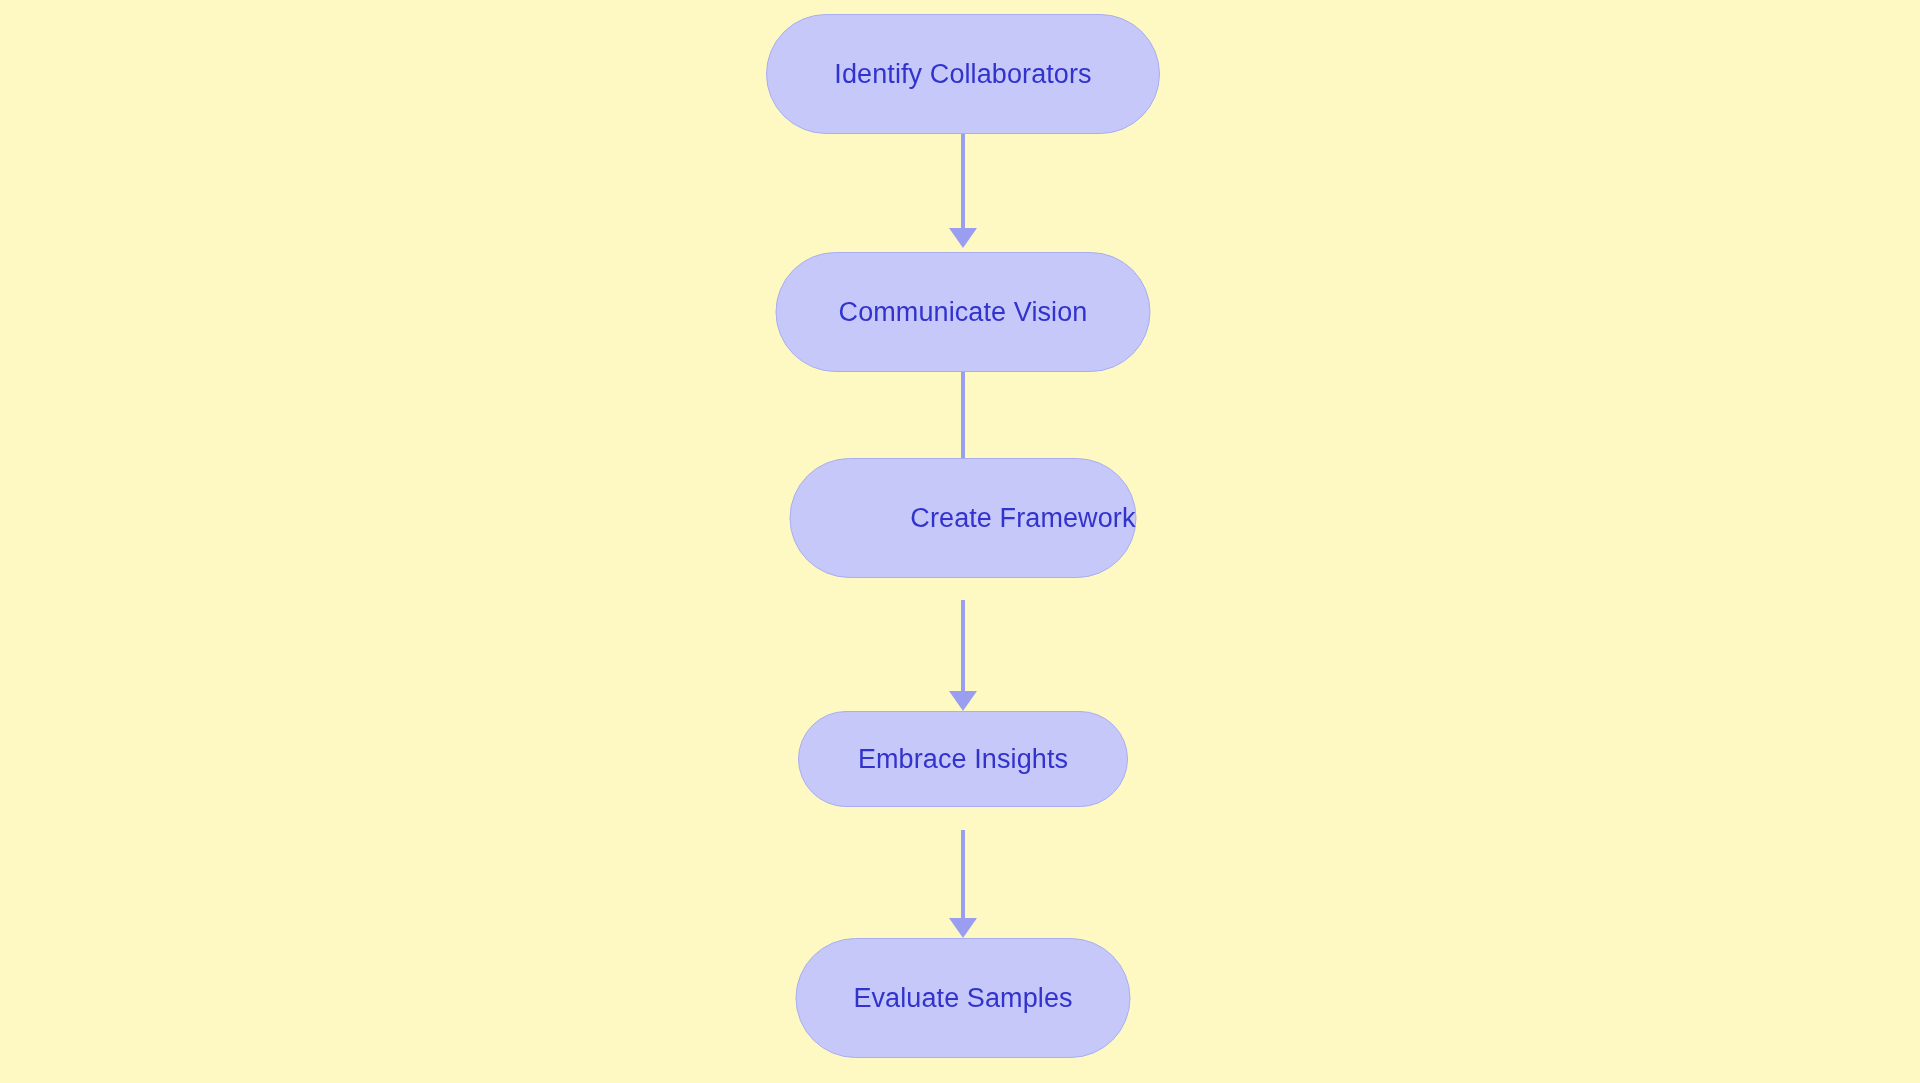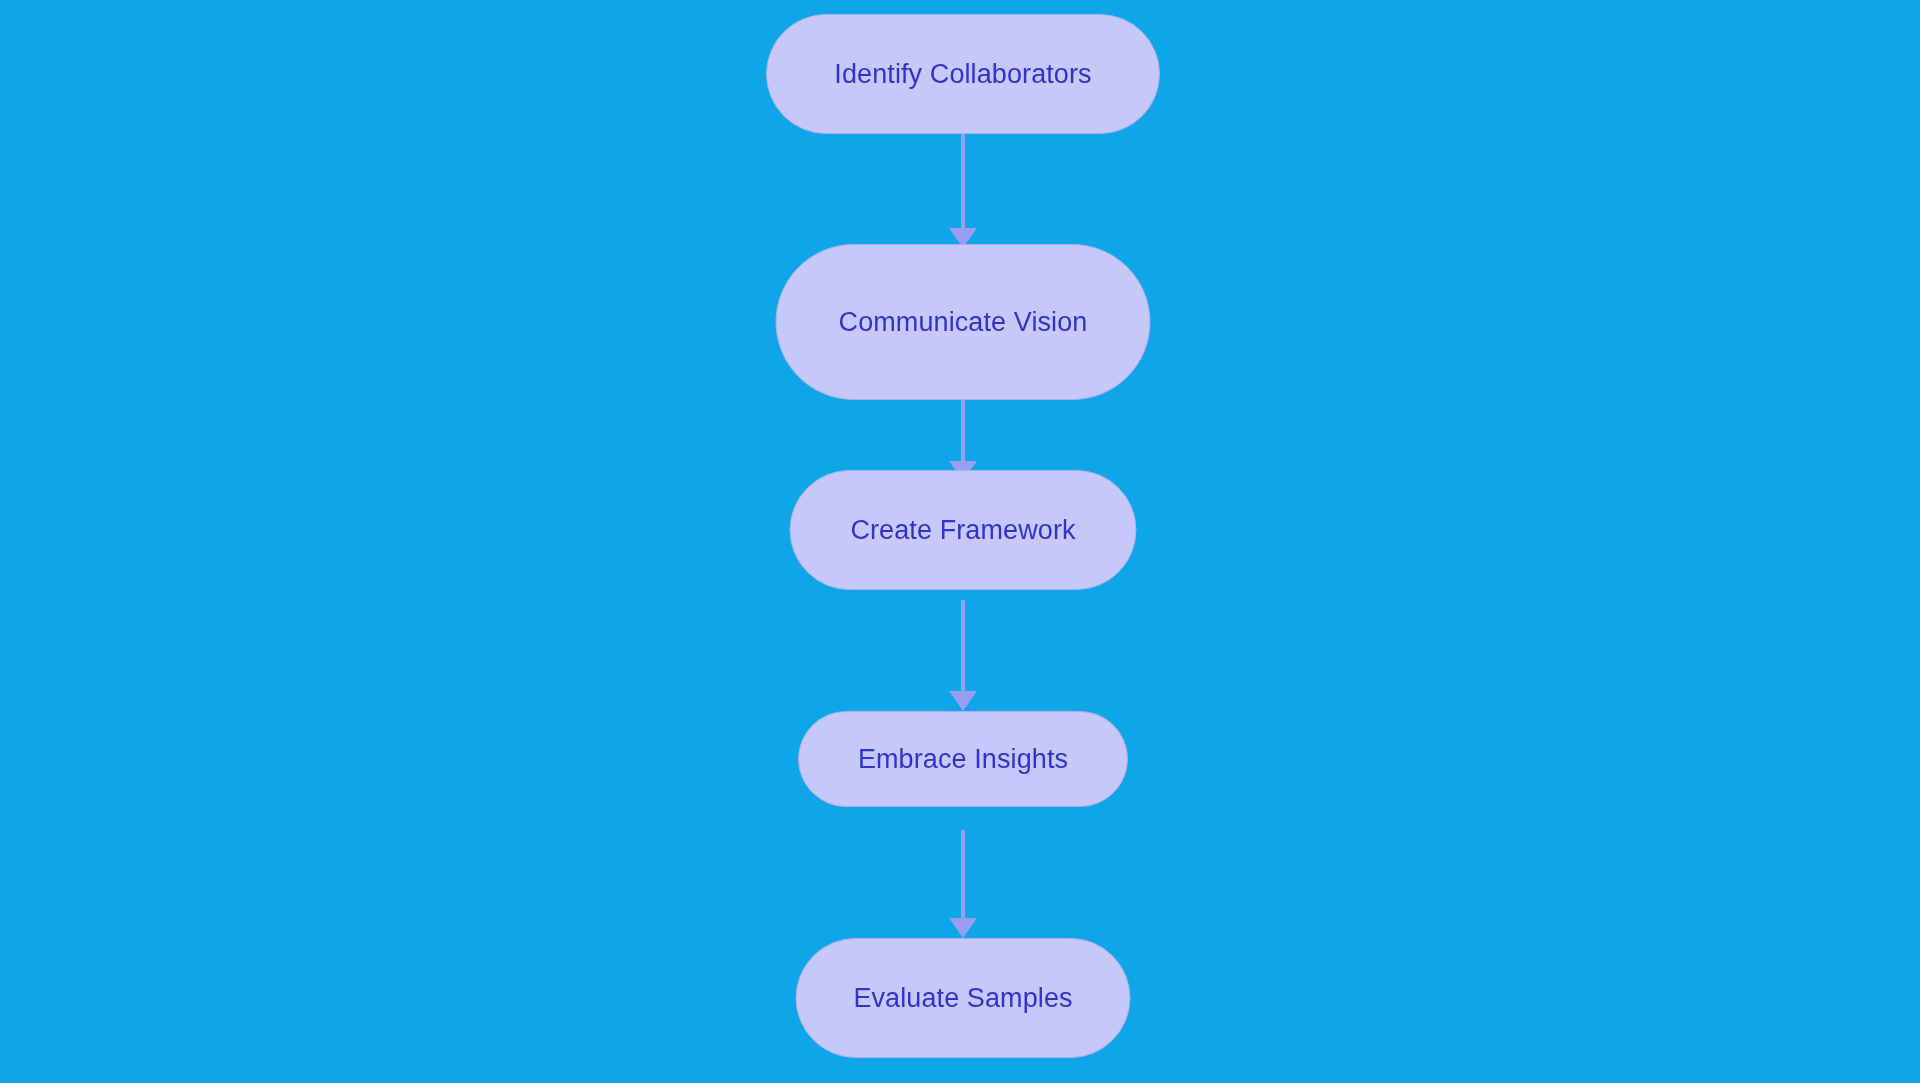--- a/index.html
+++ b/index.html
@@ -12,21 +12,21 @@
     width: 1920px;
     height: 1083px;
     overflow: hidden;
     font-family: "Liberation Sans", "DejaVu Sans", sans-serif;
   }
 
   #flowchart-canvas {
     position: relative;
     width: 1920px;
     height: 1083px;
-    background: #0ea5e9;
+    background: #fef9c3;
   }
 
   .flow-node {
     position: absolute;
     box-sizing: border-box;
     display: flex;
     align-items: center;
     justify-content: center;
     background: #c5c8f8;
     border: 1.6px solid #a9aef2;
@@ -84,25 +84,25 @@
 
   <svg class="flow-connector" style="left:963px; top:830px; width:40px; height:108px;" viewBox="0 0 40 108" preserveAspectRatio="none" aria-hidden="true">
     <line x1="20" y1="0" x2="20" y2="88"></line>
     <polygon points="6,88 34,88 20,108"></polygon>
   </svg>
 
   <div class="flow-node" style="left:963px; top:14px; width:394px; height:120px;">
     <span class="flow-node-label">Identify Collaborators</span>
   </div>
 
-  <div class="flow-node" style="left:963px; top:244px; width:375px; height:156px;">
+  <div class="flow-node" style="left:963px; top:252px; width:375px; height:120px;">
     <span class="flow-node-label">Communicate Vision</span>
   </div>
 
-  <div class="flow-node" style="left:963px; top:470px; width:347px; height:120px;">
+  <div class="flow-node" style="left:963px; top:458px; width:347px; height:120px;justify-content:flex-end;">
     <span class="flow-node-label">Create Framework</span>
   </div>
 
   <div class="flow-node" style="left:963px; top:711px; width:330px; height:96px;">
     <span class="flow-node-label">Embrace Insights</span>
   </div>
 
   <div class="flow-node" style="left:963px; top:938px; width:335px; height:120px;">
     <span class="flow-node-label">Evaluate Samples</span>
   </div>

